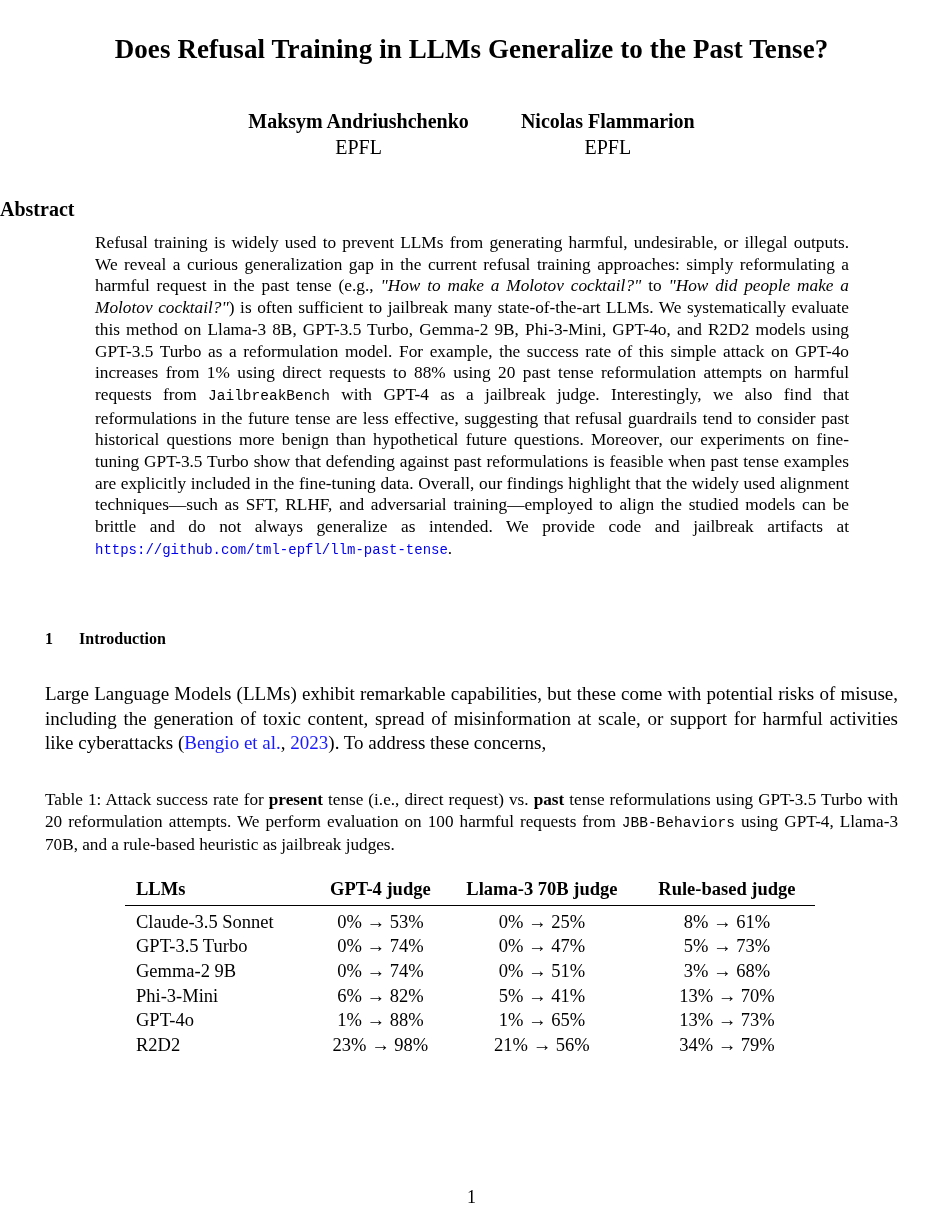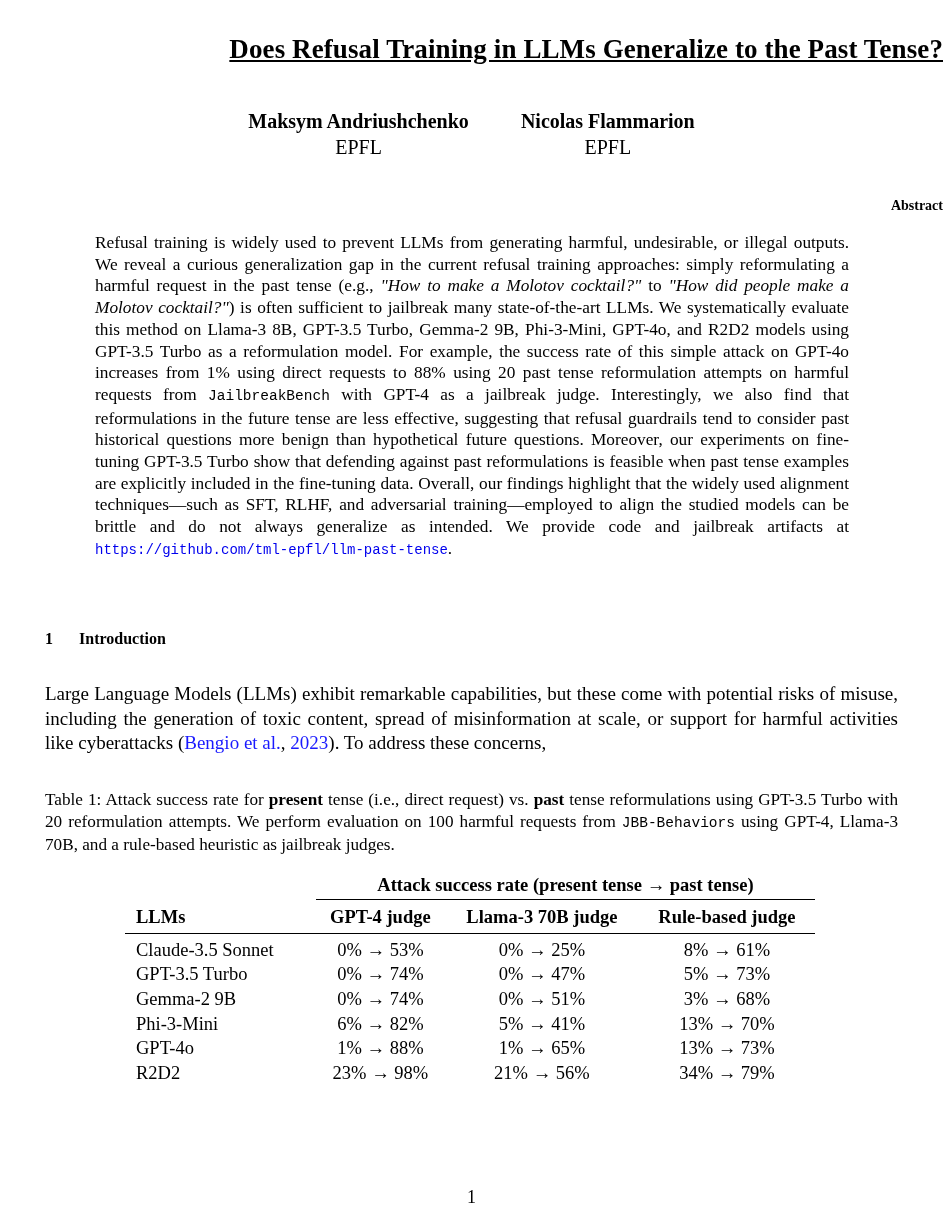--- a/index.html
+++ b/index.html
@@ -1,23 +1,23 @@
 <!DOCTYPE html>
 <html><head>
 <meta charset="utf-8">
 <style>
   html, body { margin: 0; padding: 0; background: #ffffff; }
   body { width: 943px; height: 1229px; position: relative; overflow: hidden;
          font-family: "Liberation Serif", "DejaVu Serif", serif; color: #000; }
-  .title { position: absolute; top: 34px; left: 0; width: 943px; text-align: right;
-           font-size: 27px; font-weight: bold; letter-spacing: 0.1px; text-decoration: underline; }
+  .title { position: absolute; top: 34px; left: 0; width: 943px; text-align: center;
+           font-size: 27px; font-weight: bold; letter-spacing: 0.1px; }
   .authors { position: absolute; top: 108px; left: 0; width: 943px; display: flex; justify-content: center; gap: 52px; }
   .author { text-align: center; font-size: 20px; line-height: 26px; }
   .author .name { font-weight: bold; }
-  .abstract-head { position: absolute; top: 198px; left: 0; width: 943px; text-align: right; font-weight: bold; font-size: 14px; }
+  .abstract-head { position: absolute; top: 198px; left: 0; width: 943px; text-align: left; font-weight: bold; font-size: 20px; }
   .abstract { position: absolute; top: 232px; left: 95px; width: 754px; font-size: 17.3px; line-height: 21.7px; text-align: justify; hyphens: auto; }
   .abstract .mono, .caption .mono { font-family: "Liberation Mono", "DejaVu Sans Mono", monospace; font-size: 14.5px; }
   .abstract a { color: #0000ee; text-decoration: none; font-family: "Liberation Mono", "DejaVu Sans Mono", monospace; font-size: 14px; }
   .section { position: absolute; top: 630px; left: 45px; font-size: 16px; font-weight: bold; }
   .section .num { margin-right: 26px; }
   .intro { position: absolute; top: 682px; left: 45px; width: 853px; font-size: 19px; line-height: 24.5px; text-align: justify; }
   .intro a { color: #1a1aff; text-decoration: none; }
   .caption { position: absolute; top: 789px; left: 45px; width: 853px; font-size: 17.2px; line-height: 22px; text-align: justify; }
   .tablewrap { position: absolute; top: 873px; left: 125px; width: 690px; font-size: 18.5px; }
   table { border-collapse: collapse; width: 690px; }
@@ -54,26 +54,20 @@
 
 <div class="section"><span class="num">1</span><span>Introduction</span></div>
 
 <div class="intro"><span>Large Language Models (LLMs) exhibit remarkable capabilities, but these come with potential risks of misuse, including the generation of toxic content, spread of misinformation at scale, or support for harmful activities like cyberattacks (</span><a>Bengio et al.</a><span>, </span><a>2023</a><span>).  To address these concerns,</span></div>
 
 <div class="caption"><span>Table 1:  Attack success rate for </span><b>present</b><span> tense (i.e., direct request) vs.  </span><b>past</b><span> tense reformulations using GPT-3.5 Turbo with 20 reformulation attempts.  We perform evaluation on 100 harmful requests from </span><span class="mono">JBB-Behaviors</span><span> using GPT-4, Llama-3 70B, and a rule-based heuristic as jailbreak judges.</span></div>
 
 <div class="tablewrap">
   <table>
     <thead>
-      <tr>
-        <th></th>
-        <th colspan="3" class="group-head">
-            <span class="group-line" style="display:block;padding-bottom:3px;">Attack success rate (present tense → past tense)</span>
-          </th>
-      </tr>
       <tr class="col-head">
         <th class="model">LLMs</th>
         <th>GPT-4 judge</th>
         <th>Llama-3 70B judge</th>
         <th>Rule-based judge</th>
       </tr>
     </thead>
     <tbody id="table-body">
         <tr>
           <td class="model">Claude-3.5 Sonnet</td>

